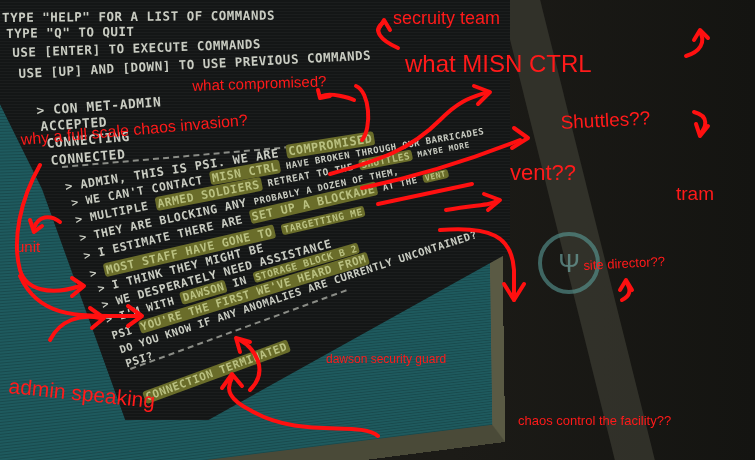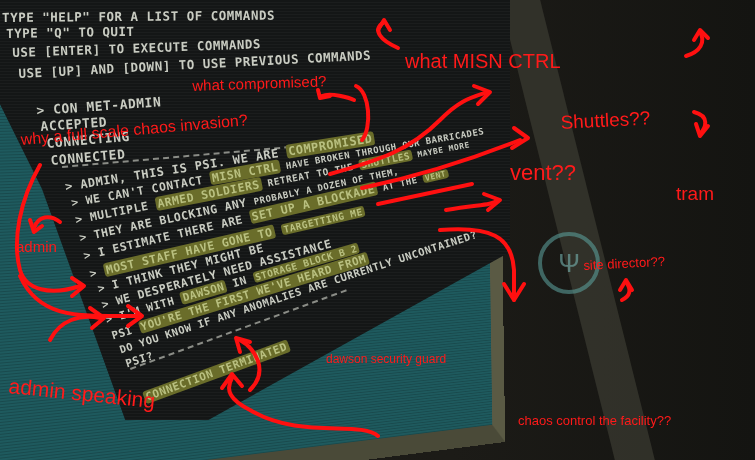--- a/index.html
+++ b/index.html
@@ -112,24 +112,25 @@
     <path d="M20 276 C40 320 80 316 140 316"></path>
     <path d="M128 306 L142 316 L128 326"></path>
     <path d="M50 340 C60 320 80 314 100 318"></path>
     <path d="M90 308 L104 318 L92 328"></path>
     <path d="M250 390 C270 370 254 348 240 340"></path>
     <path d="M240 352 L236 338 L250 342"></path>
     <path d="M378 436 C360 420 300 440 250 410 C230 400 225 390 232 378"></path>
     <path d="M222 388 L232 374 L242 386"></path>
   </svg>
 
-  <div class="ann" style="left:405px;top:50px;font-size:20px;">what MISN CTRL</div>
+  <div class="ann" style="left:393px;top:8px;font-size:18px;">secruity team</div>
+  <div class="ann" style="left:405px;top:50px;font-size:24px;">what MISN CTRL</div>
   <div class="ann" style="left:192px;top:77px;font-size:15px;transform:rotate(-2deg);">what compromised?</div>
   <div class="ann" style="left:20px;top:131px;font-size:16px;transform:rotate(-5deg);">why a full scale chaos invasion?</div>
   <div class="ann" style="left:560px;top:112px;font-size:19px;transform:rotate(-3deg);">Shuttles??</div>
   <div class="ann" style="left:676px;top:148px;font-size:19px;margin-top:35px;">tram</div>
   <div class="ann" style="left:510px;top:160px;font-size:22px;">vent??</div>
-  <div class="ann" style="left:16px;top:238px;font-size:15px;">admin</div>
+  <div class="ann" style="left:16px;top:238px;font-size:15px;">unit</div>
   <div class="ann" style="left:583px;top:258px;font-size:13px;transform:rotate(-3deg);">site director??</div>
   <div class="ann" style="left:10px;top:374px;font-size:21px;transform:rotate(6deg);">admin speaking</div>
   <div class="ann" style="left:280px;top:352px;font-size:12px;margin-left:46px;">dawson security guard</div>
   <div class="ann" style="left:518px;top:413px;font-size:13px;">chaos control the facility??</div>
 </div>
 
 </body></html>

